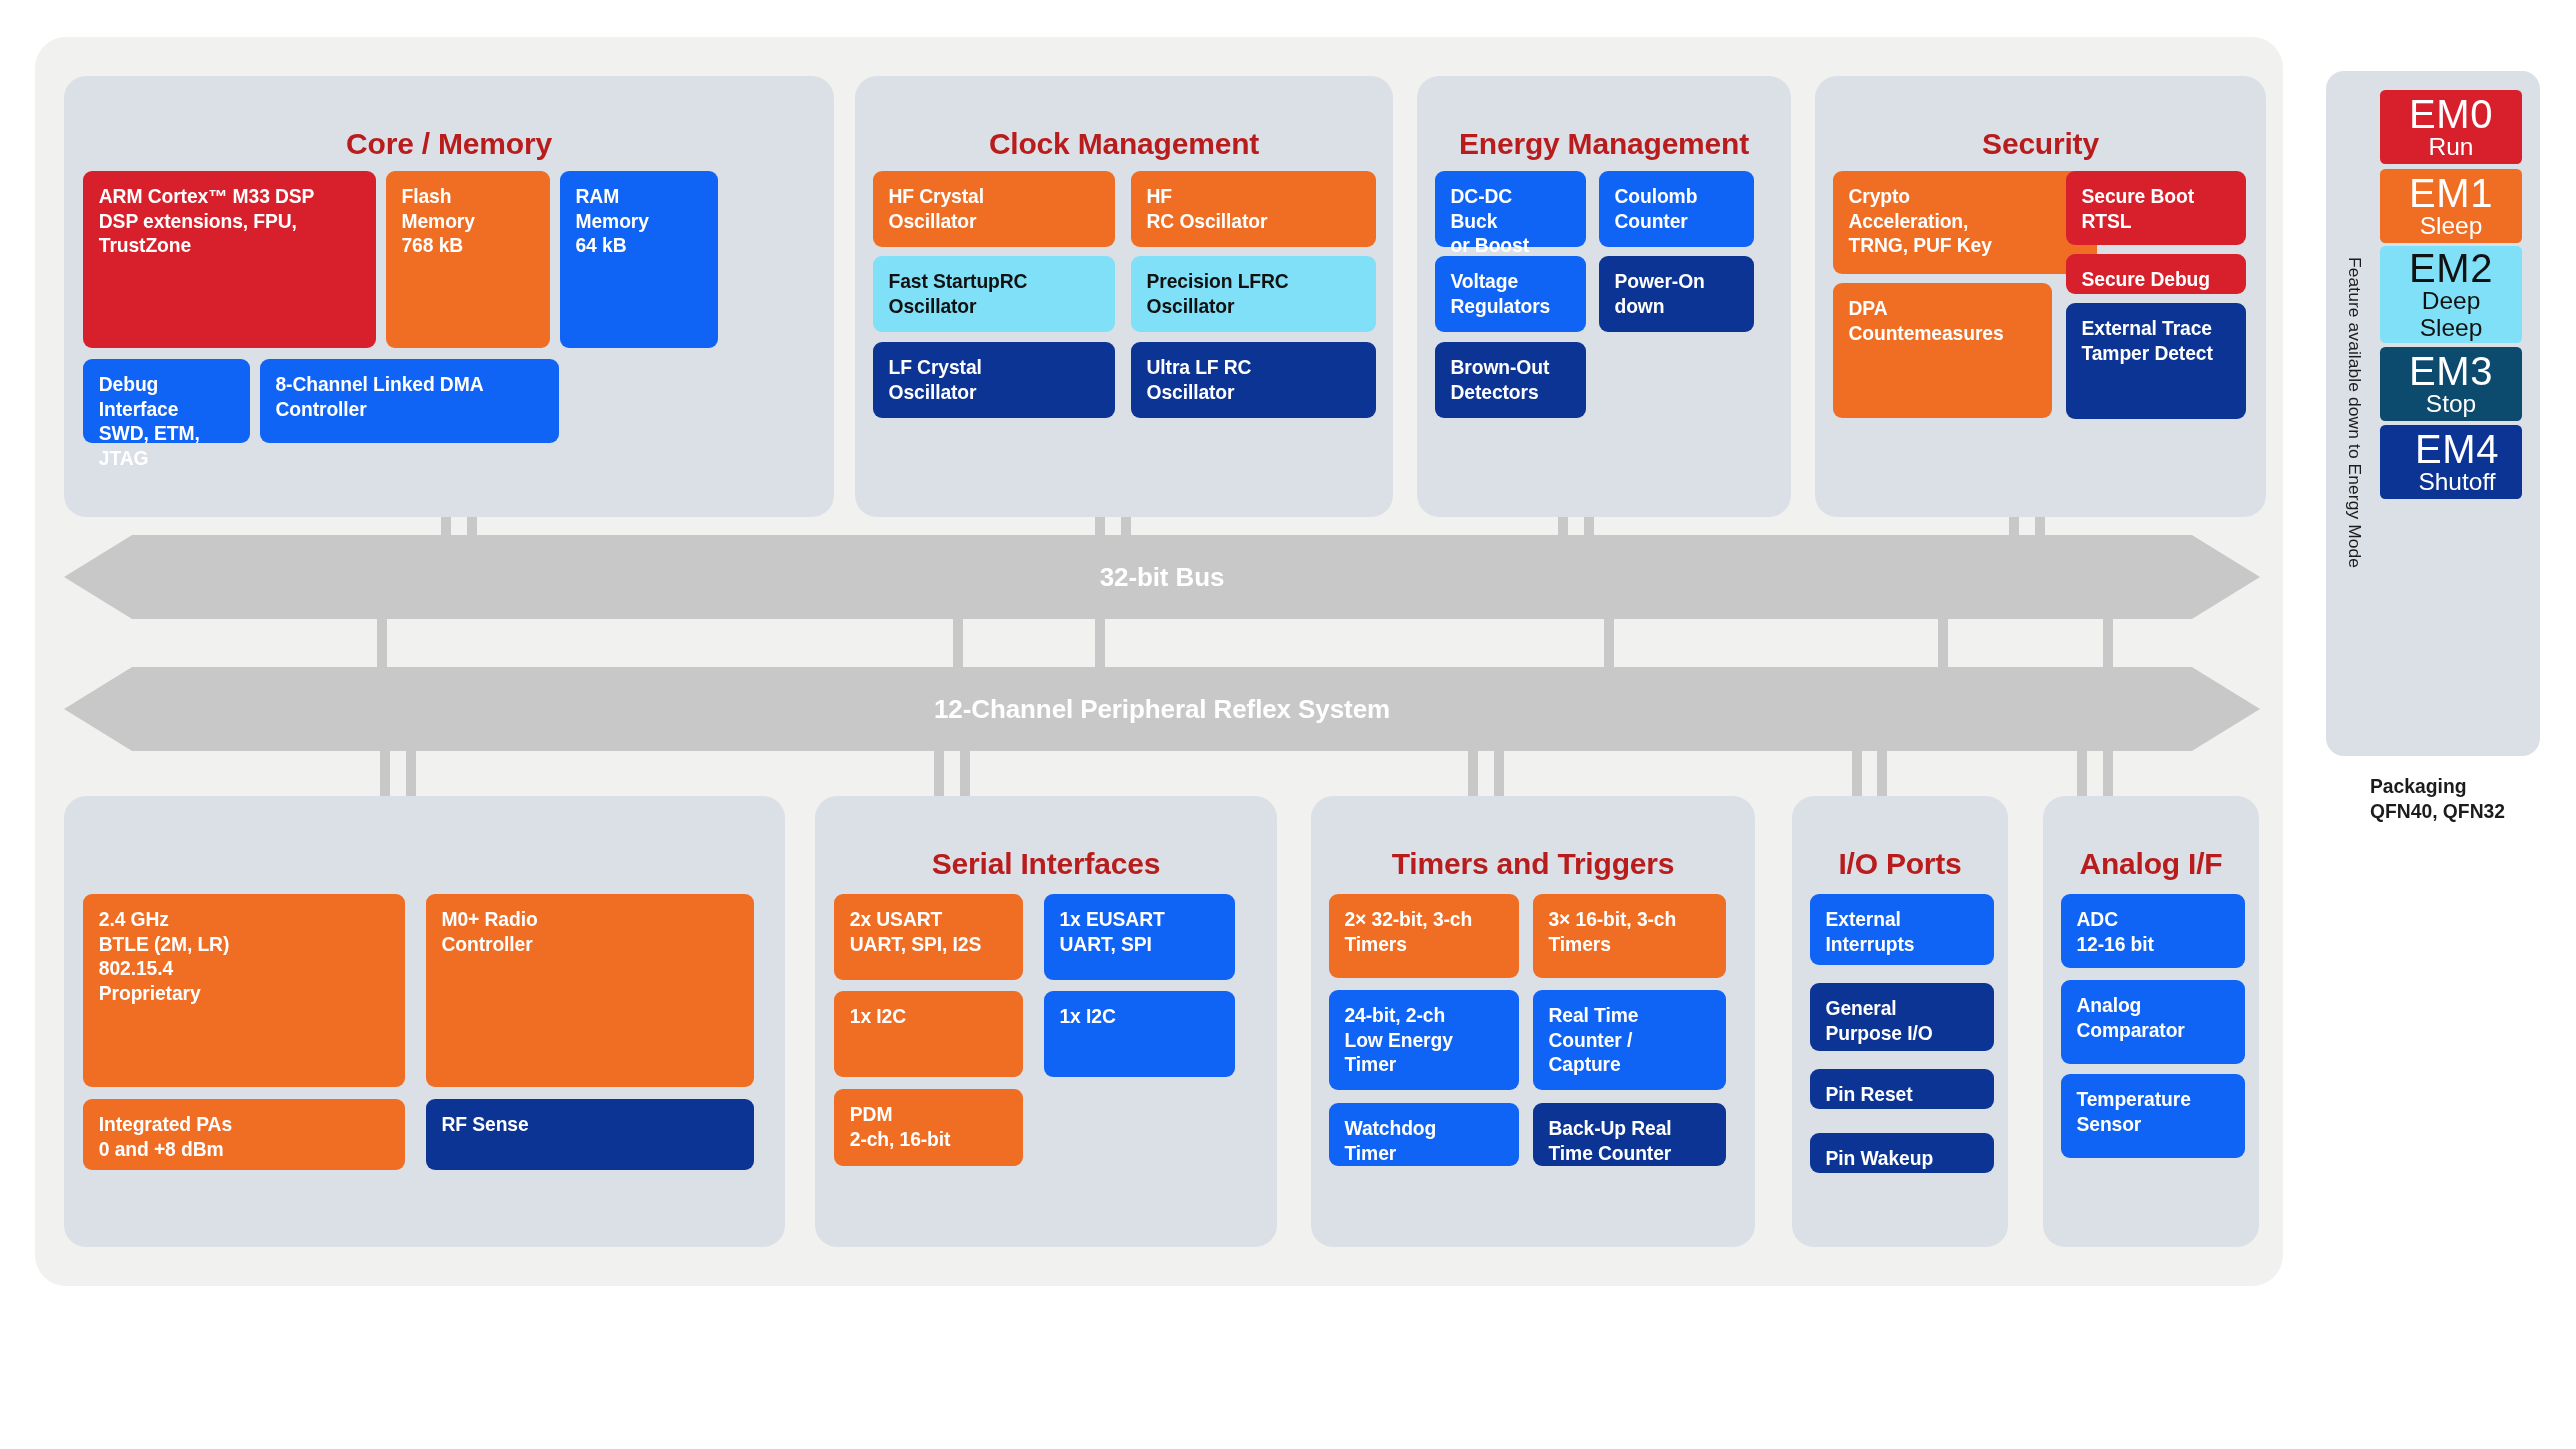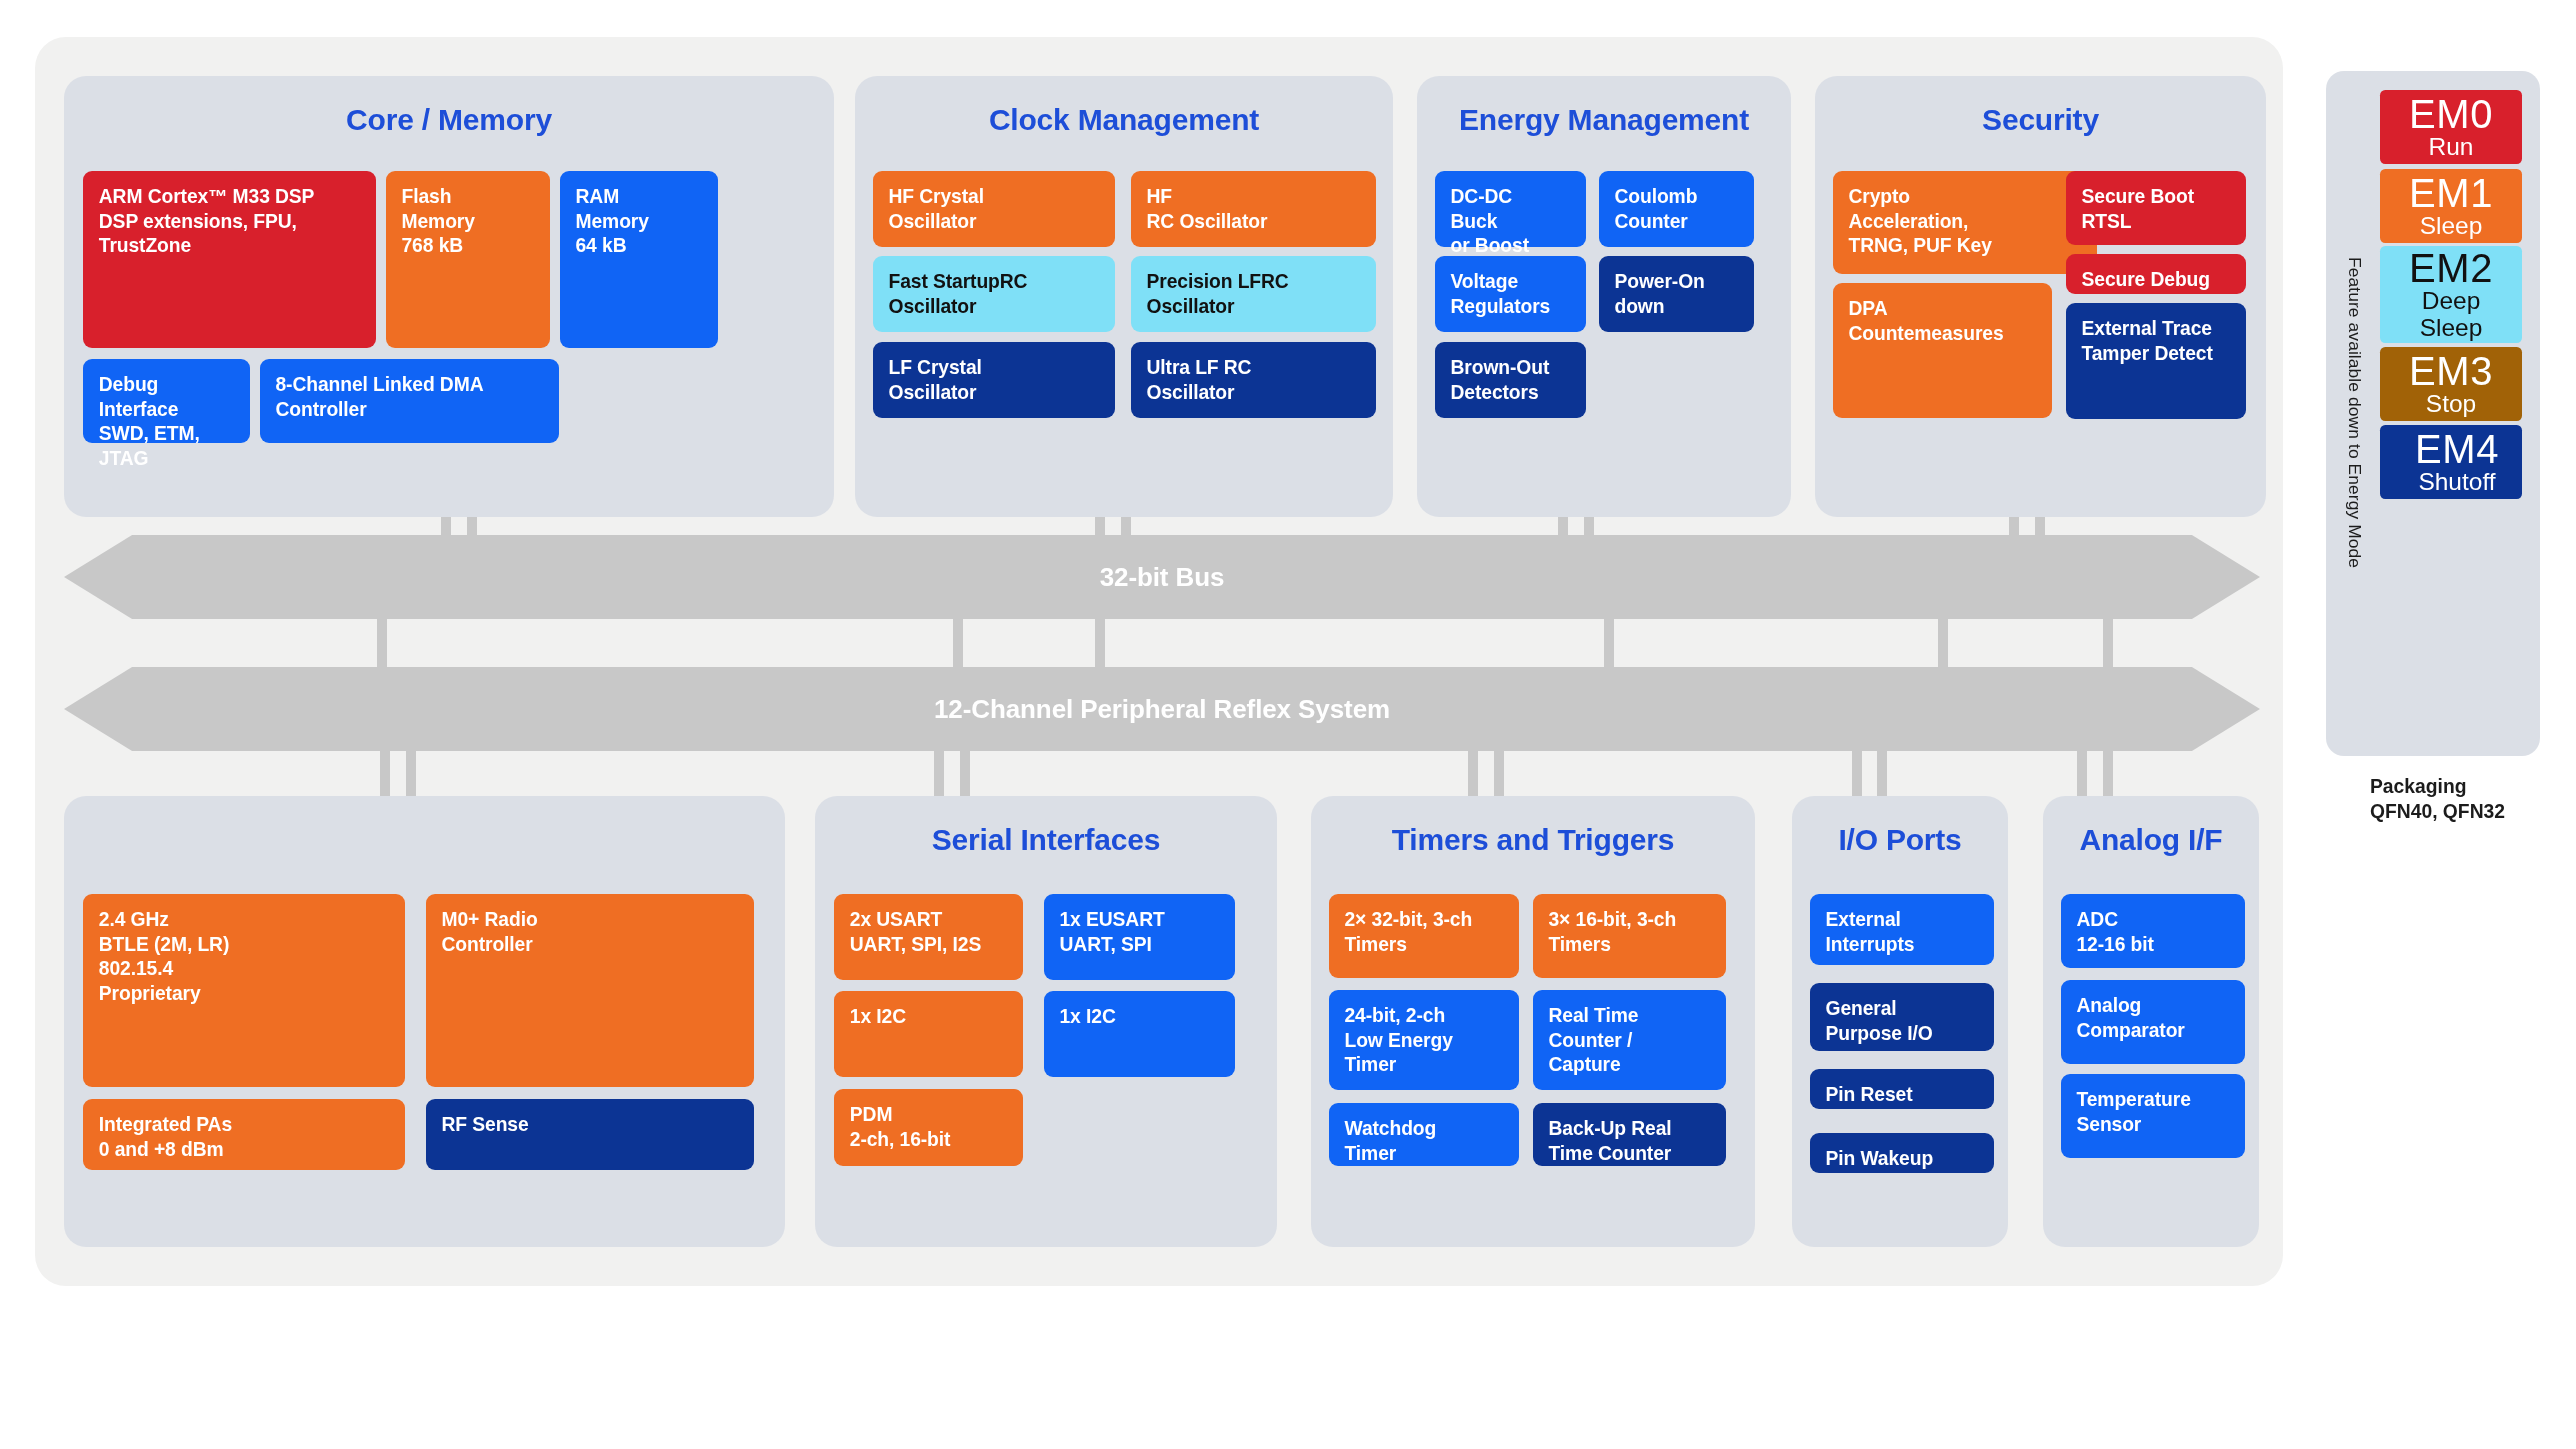--- a/index.html
+++ b/index.html
@@ -27,22 +27,23 @@
     position: absolute;
     background: #dbdfe6;
     border-radius: 22px;
   }
   .panel-title {
     position: absolute;
     left: 0; right: 0;
     text-align: center;
     font-size: 30px;
     font-weight: 700;
-    color: #1d4ed8;
+    color: #b91c1c;
     letter-spacing: -0.2px;
+    margin-top: 24px;
   }
 
   
   .blk {
     position: absolute;
     border-radius: 9px;
     padding: 14px 15.5px 11.6px 15.5px;
     font-size: 19.3px;
     font-weight: 700;
     line-height: 1.28;
@@ -294,21 +295,21 @@
       <div class="em-code">EM1</div>
       <div class="em-name">Sleep</div>
     </div>
 
     <div class="em-box em-cyan" style="top:175px; height:97px; background:#7fe0f7;">
       <div class="em-code">EM2</div>
       <div class="em-name" style="white-space:pre-line;">Deep
 Sleep</div>
     </div>
 
-    <div class="em-box" style="top:276px; height:74px; background:#a16207;">
+    <div class="em-box" style="top:276px; height:74px; background:#0c4a6e;">
       <div class="em-code">EM3</div>
       <div class="em-name">Stop</div>
     </div>
 
     <div class="em-box" style="top:354px; height:74px; background:#0c3494;padding-left:12px;">
       <div class="em-code">EM4</div>
       <div class="em-name">Shutoff</div>
     </div>
   </div>
 

